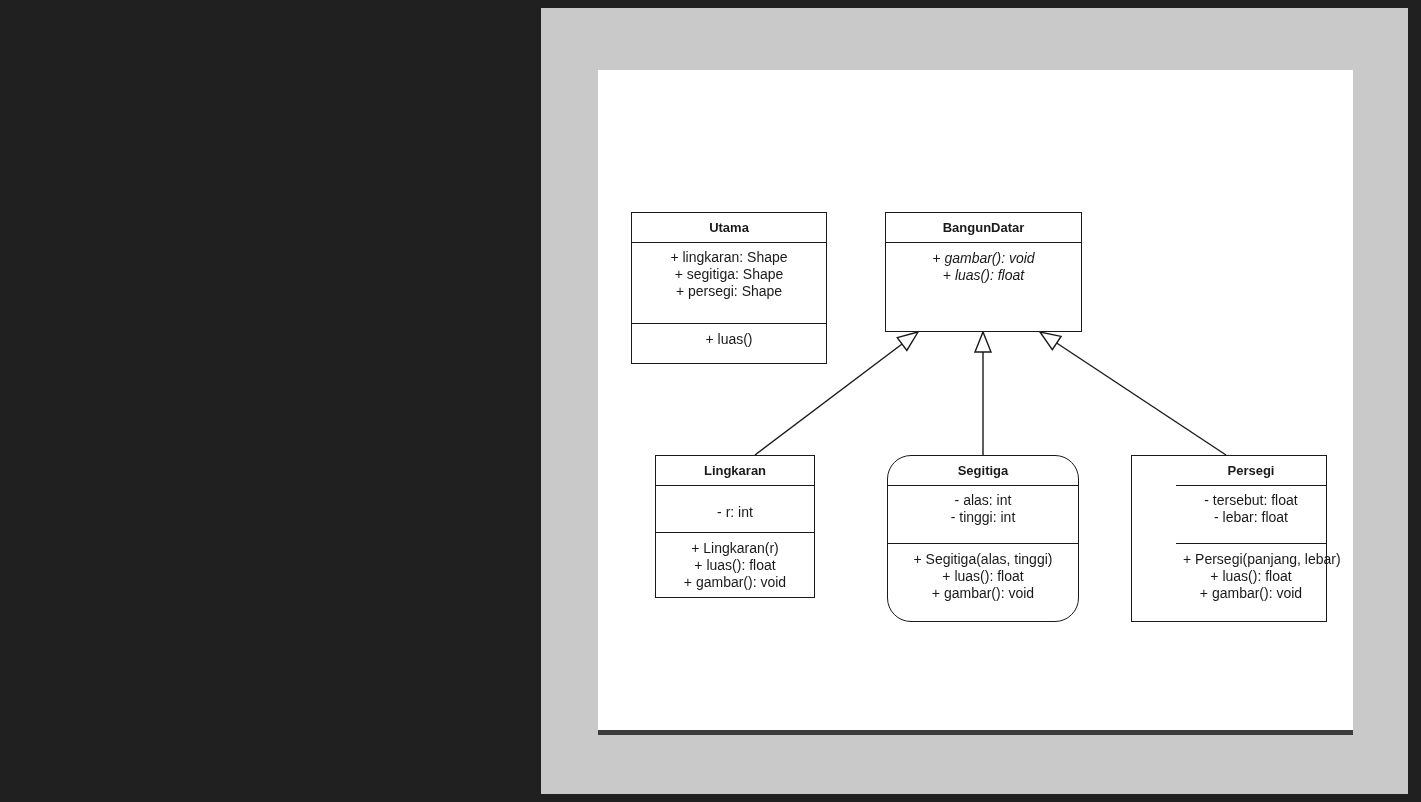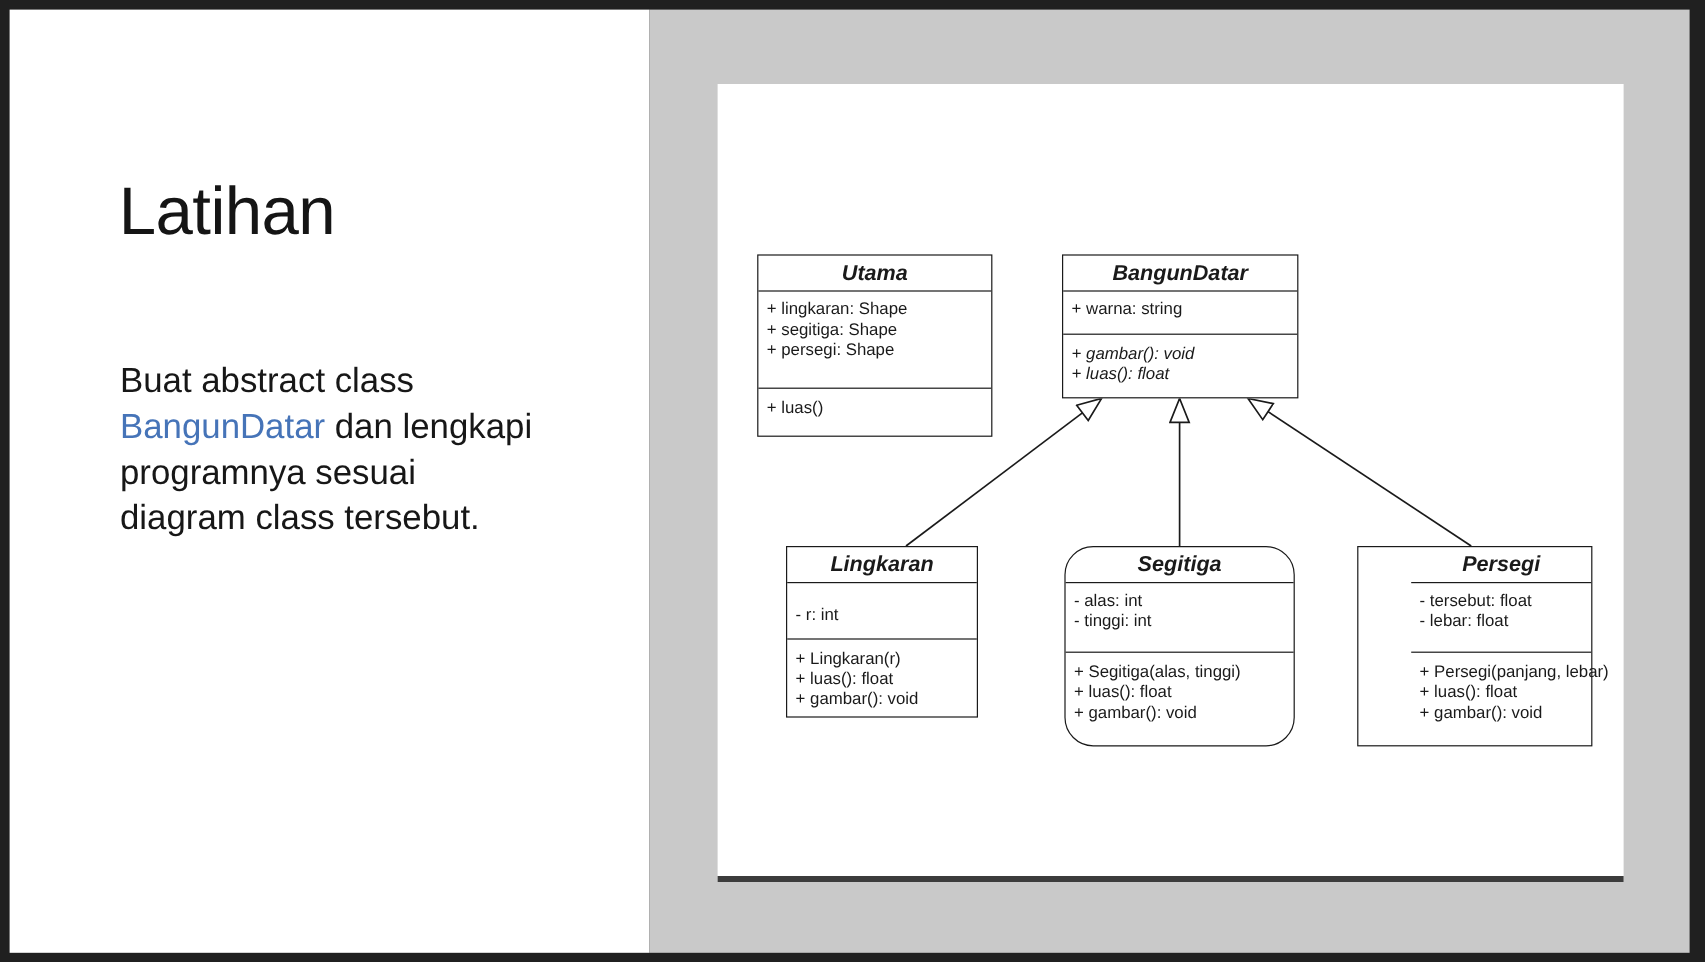--- a/index.html
+++ b/index.html
@@ -75,48 +75,37 @@
     font-size: 14px;
     line-height: 17px;
   }
   .uml-class .uml-header {
     height: 30px;
     border-bottom: 1.5px solid #1a1a1a;
     display: flex;
     align-items: center;
     justify-content: center;
     font-weight: bold;
-    font-size: 18px;
-    font-style: italic;
+    font-size: 13px;
   }
   .uml-class .uml-attrs {
     border-bottom: 1.5px solid #1a1a1a;
     padding: 6px 7px 0 7px;
   }
   .uml-class .uml-methods {
     padding: 7px 7px 0 7px;
   }
   .uml-class .uml-methods.italic { font-style: italic; }
-  .uml-line { white-space: nowrap; }
+  .uml-line { white-space: nowrap; text-align: center; }
 </style>
 </head>
 <body>
 
 <div id="stage">
 
-  <div class="slide-white">
-    <div class="slide-title">Latihan</div>
-
-    <div class="slide-paragraph">
-      <div class="pline">Buat abstract class</div>
-      <div class="pline"><span class="link-text" style="color: rgb(70, 116, 184);">BangunDatar</span><span> dan lengkapi</span></div>
-      <div class="pline">programnya sesuai</div>
-      <div class="pline">diagram class tersebut.</div>
-    </div>
-  </div>
 
   <div class="slide-gray"></div>
 
   <div class="diagram-panel">
     <svg class="connector-layer" id="connector-layer" viewBox="0 0 755 660" xmlns="http://www.w3.org/2000/svg">
         <defs>
           <marker id="tri" markerUnits="userSpaceOnUse" markerWidth="26" markerHeight="22" refX="21" refY="9" orient="auto">
             <path d="M1,1 L21,9 L1,17 Z" fill="#ffffff" stroke="#1a1a1a" stroke-width="1.4"></path>
           </marker>
         </defs>
@@ -131,23 +120,20 @@
             <div class="uml-line">+ lingkaran: Shape</div>
             <div class="uml-line">+ segitiga: Shape</div>
             <div class="uml-line">+ persegi: Shape</div>
           </div>
           <div class="uml-methods">
             <div class="uml-line">+ luas()</div>
           </div>
         </div>
         <div class="uml-class" style="left: 287px; top: 142px; width: 197px; height: 120px;">
           <div class="uml-header">BangunDatar</div>
-          <div class="uml-attrs" style="height: 36px;">
-            <div class="uml-line">+ warna: string</div>
-          </div>
           <div class="uml-methods italic">
             <div class="uml-line">+ gambar(): void</div>
             <div class="uml-line">+ luas(): float</div>
           </div>
         </div>
         <div class="uml-class" style="left: 57px; top: 385px; width: 160px; height: 143px;">
           <div class="uml-header">Lingkaran</div>
           <div class="uml-attrs" style="height: 35px; margin-top: 12px;">
             <div class="uml-line">- r: int</div>
           </div>

